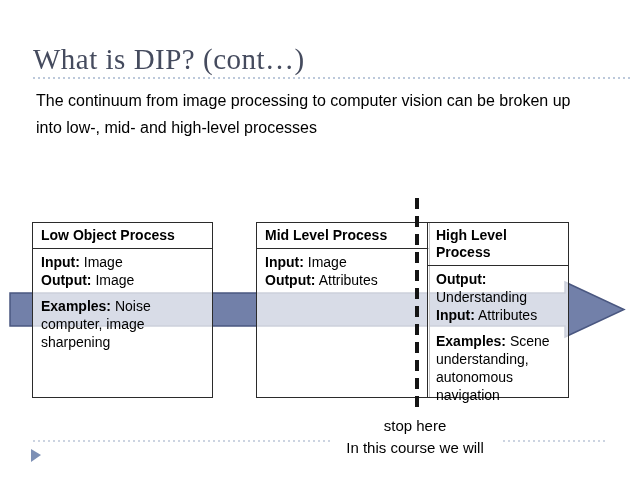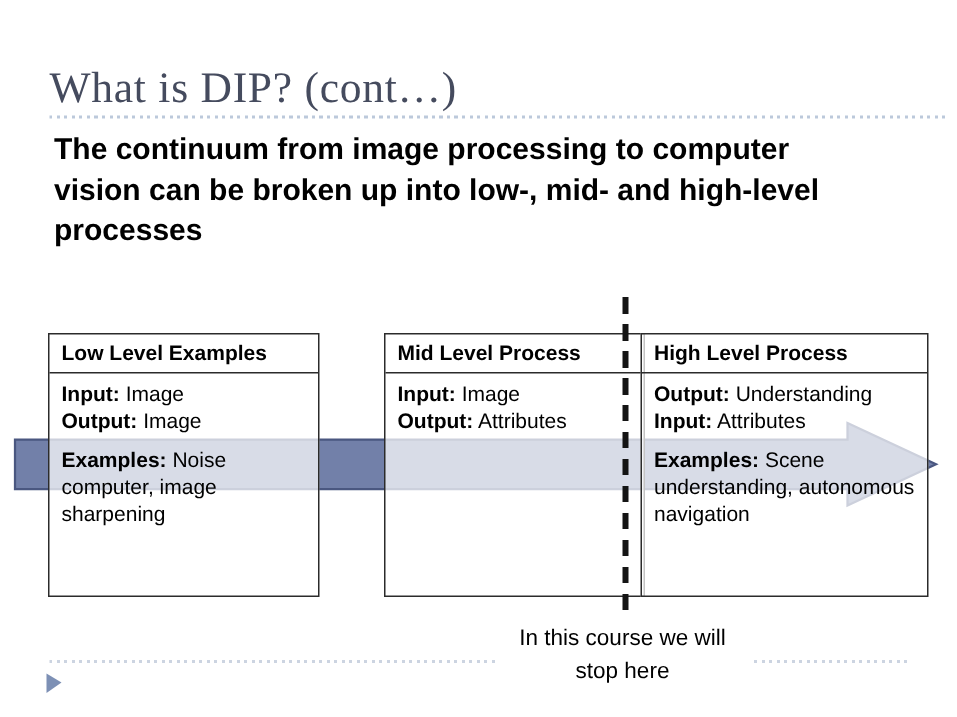--- a/index.html
+++ b/index.html
@@ -13,34 +13,34 @@
     font-family:"Liberation Serif", serif; font-size:29px; line-height:34px;
     color:var(--title_text); letter-spacing:0.5px; white-space:nowrap;
   }
   .title-rule {
     position:absolute; left:33px; top:77px; width:600px; height:2px; z-index:5;
     background:repeating-linear-gradient(to right, var(--dotted_rule) 0 2px, transparent 2px 5px);
   }
   
   .intro {
     position:absolute; left:36px; top:87px; width:535px; z-index:5;
-    font-size:20px; line-height:27px; color:#000;font-weight:bold;
+    font-size:16px; line-height:27px; color:#000;
   }
   
   .arrow-svg { position:absolute; left:0; top:0; z-index:1; pointer-events:none; }
   .arrow-svg polygon { fill:var(--arrow_fill); stroke:var(--arrow_stroke); stroke-width:1.5; }
   
   .box {
     position:absolute; top:222px; height:176px; box-sizing:border-box;
     background:rgba(255,255,255,0.72); border:1px solid #2b2b2b; z-index:2;
     font-size:14px; line-height:18px;
   }
   .box-1 { left:32px;  width:181px; }
   .box-2 { left:232px; width:174px;margin-left:24px; }
-  .box-3 { left:427px; width:192px; }
+  .box-3 { left:427px; width:142px; }
   .box-header {
     font-weight:bold; font-size:14px; line-height:17px;
     padding:4px 7px 4px 8px; border-bottom:1px solid #2b2b2b;
   }
   .box-body { padding:4px 7px 0 8px; }
   .examples { margin-top:8px; }
   b { font-weight:bold; }
   
   .dashed-divider {
     position:absolute; left:415px; top:198px; width:4px; height:215px; z-index:3;
@@ -70,21 +70,21 @@
   <svg class="arrow-svg" width="638" height="478" viewBox="0 0 638 478" aria-hidden="true">
     <polygon points="10,293 565,293 565,282 624,309.5 565,337 565,326 10,326"></polygon>
   </svg>
 
   <div class="title">What is DIP? (cont…)</div>
   <div class="title-rule"></div>
 
   <div class="intro">The continuum from image processing to computer vision can be broken up into low-, mid- and high-level processes</div>
 
   <div class="box box-1">
-    <div class="box-header">Low Level Examples</div>
+    <div class="box-header">Low Object Process</div>
     <div class="box-body">
       <div><b>Input:</b> <span>Image</span></div>
       <div><b>Output:</b> <span>Image</span></div>
       <div class="examples"><b>Examples:</b> <span>Noise computer, image sharpening</span></div>
     </div>
   </div>
 
   <div class="box box-2">
     <div class="box-header">Mid Level Process</div>
     <div class="box-body">
@@ -98,20 +98,20 @@
     <div class="box-body">
       <div><b>Output:</b> <span>Understanding</span></div>
       <div><b>Input:</b> <span>Attributes</span></div>
       <div class="examples"><b>Examples:</b> <span>Scene understanding, autonomous navigation</span></div>
     </div>
   </div>
 
   <div class="dashed-divider"></div>
 
   <div class="caption">
+    <div>stop here</div>
     <div>In this course we will</div>
-    <div>stop here</div>
   </div>
 
   <div class="footer-rule"></div>
   <div class="footer-marker"></div>
 
 </div>
 
 </body></html>

